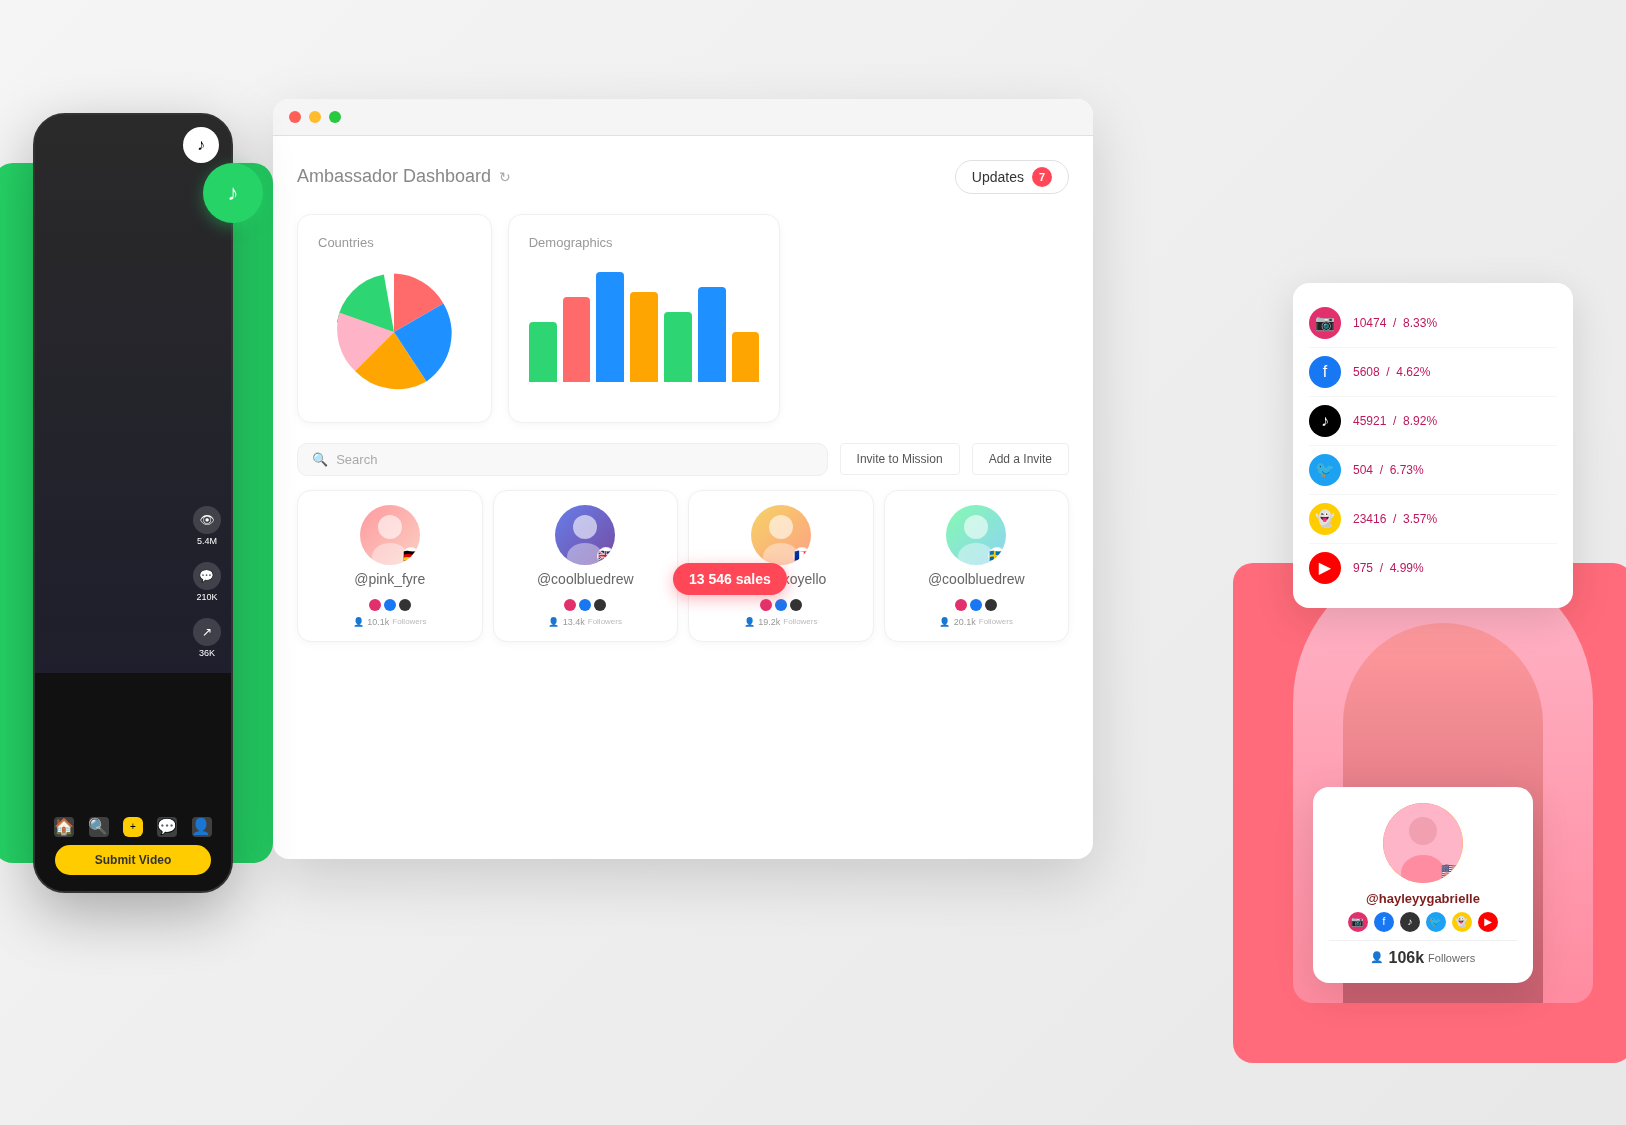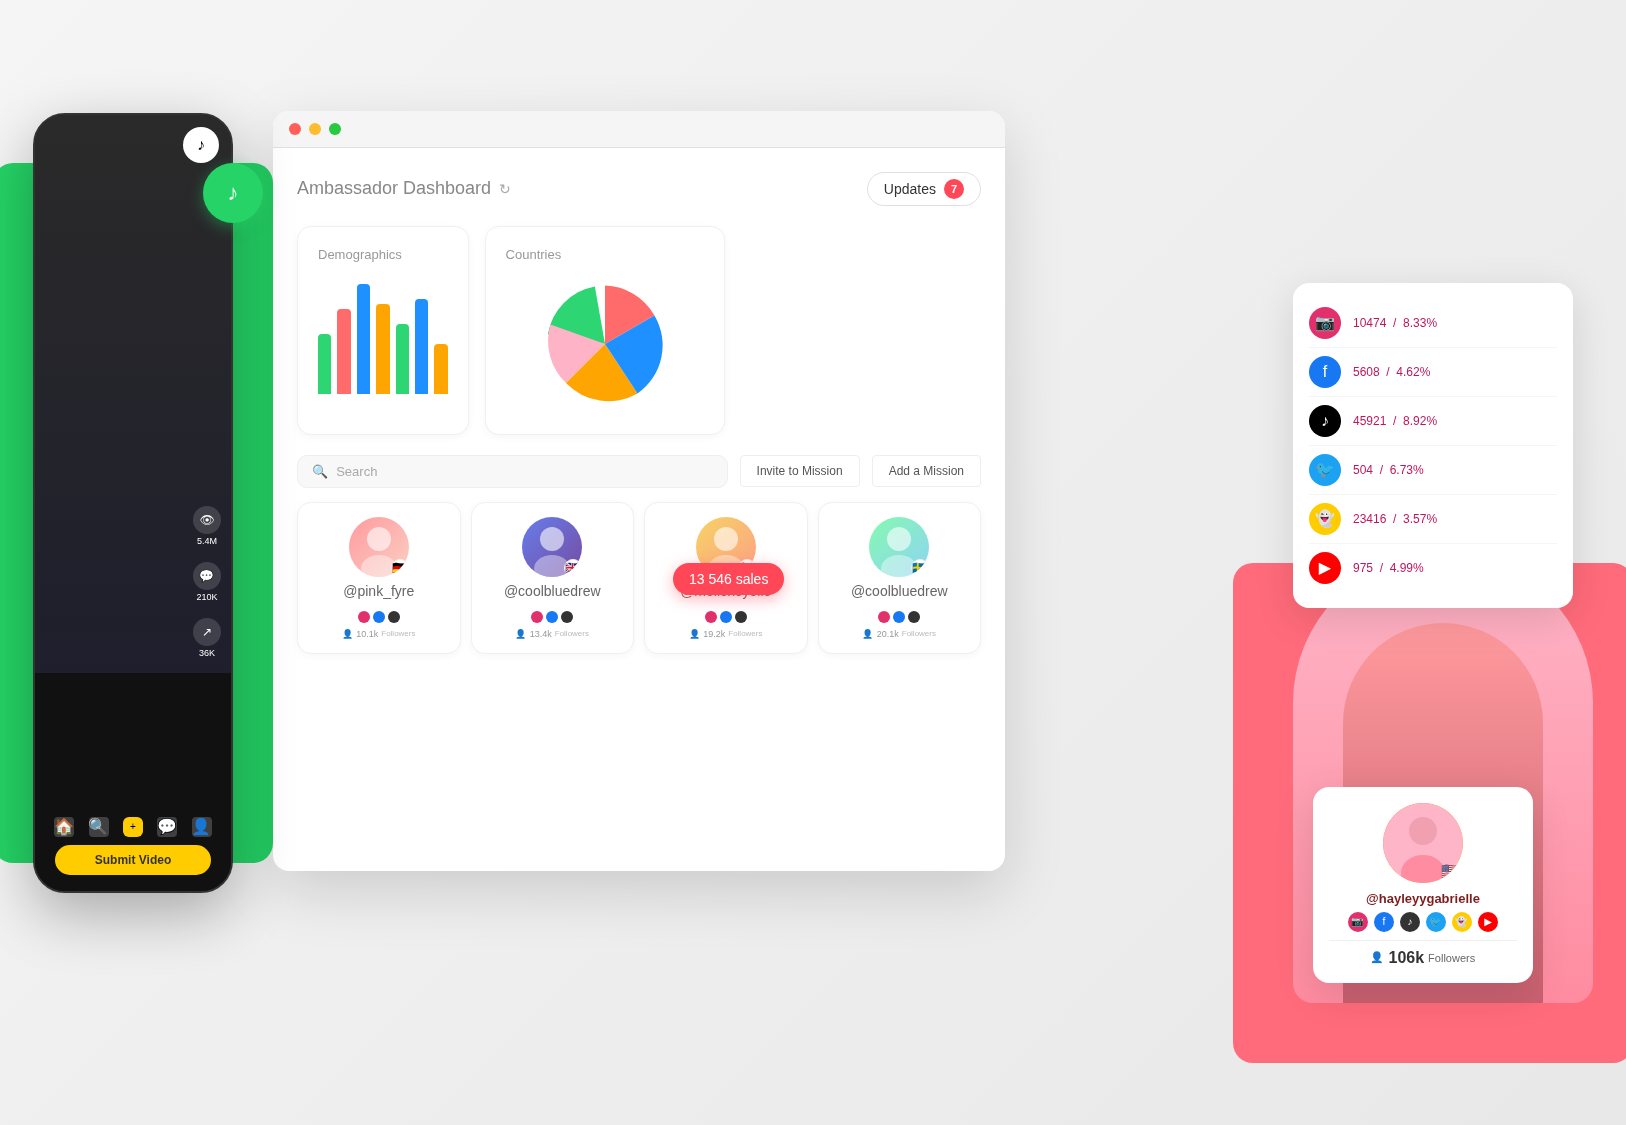--- a/index.html
+++ b/index.html
@@ -17,23 +17,23 @@
 
     .scene {
       position: relative;
       width: 1400px;
       height: 1000px;
     }
 
     
     .dashboard-window {
       position: absolute;
-      top: 48px;
+      top: 36px;
       left: 160px;
-      width: 732px;
+      width: 820px;
       height: 760px;
       background: white;
       border-radius: 16px;
       box-shadow: 0 20px 60px rgba(0,0,0,0.15);
       overflow: hidden;
     }
 
     .window-titlebar {
       background: #f5f5f5;
       padding: 12px 16px;
@@ -431,21 +431,21 @@
     
     .sales-badge {
       position: absolute;
       top: 500px;
       left: 560px;
       background: #ff4757;
       color: white;
       border-radius: 20px;
       padding: 8px 16px;
       font-size: 14px;
-      font-weight: 400;
+      font-weight: 700;
       z-index: 20;
       box-shadow: 0 4px 15px rgba(255,71,87,0.4);
     }
 
     
     .social-panel {
       position: absolute;
       top: 220px;
       right: -60px;
       width: 280px;
@@ -671,64 +671,64 @@
         </div>
         <button class="updates-btn">
           <span>Updates</span>
           <span class="updates-badge">7</span>
         </button>
       </div>
 
       <div class="stats-row">
 
 
+        <div class="stat-card countries-card">
+          <div class="stat-label">Countries</div>
+          <div class="pie-container">
+            <svg class="pie-svg" viewBox="0 0 100 100">
+
+              <path d="M50,50 L50,5 A45,45 0 0,1 88,28 Z" fill="#ff6b6b"></path>
+
+              <path d="M50,50 L50,5 A45,45 0 0,0 8,35 Z" fill="#2ed573" transform="rotate(-10, 50, 50)"></path>
+
+              <path d="M50,50 L8,35 A45,45 0 0,0 20,80 Z" fill="#ffb3c6"></path>
+
+              <path d="M50,50 L20,80 A45,45 0 0,0 75,88 Z" fill="#ffa502"></path>
+
+              <path d="M50,50 L75,88 A45,45 0 0,0 88,28 Z" fill="#1e90ff"></path>
+
+              <path d="M50,50 L88,28 A45,45 0 0,1 88,28 Z" fill="#999"></path>
+
+              <circle cx="50" cy="50" r="0" fill="white"></circle>
+            </svg>
+          </div>
+        </div>
+
         <div class="stat-card">
           <div class="stat-label">Demographics</div>
           <div class="bar-chart" id="bar-chart-container">
               <div class="bar" style="height: 60px; background: rgb(46, 213, 115);"></div>
               <div class="bar" style="height: 85px; background: rgb(255, 107, 107);"></div>
               <div class="bar" style="height: 110px; background: rgb(30, 144, 255);"></div>
               <div class="bar" style="height: 90px; background: rgb(255, 165, 2);"></div>
               <div class="bar" style="height: 70px; background: rgb(46, 213, 115);"></div>
               <div class="bar" style="height: 95px; background: rgb(30, 144, 255);"></div>
               <div class="bar" style="height: 50px; background: rgb(255, 165, 2);"></div>
             </div>
         </div>
-
-        <div class="stat-card countries-card">
-          <div class="stat-label">Countries</div>
-          <div class="pie-container">
-            <svg class="pie-svg" viewBox="0 0 100 100">
-
-              <path d="M50,50 L50,5 A45,45 0 0,1 88,28 Z" fill="#ff6b6b"></path>
-
-              <path d="M50,50 L50,5 A45,45 0 0,0 8,35 Z" fill="#2ed573" transform="rotate(-10, 50, 50)"></path>
-
-              <path d="M50,50 L8,35 A45,45 0 0,0 20,80 Z" fill="#ffb3c6"></path>
-
-              <path d="M50,50 L20,80 A45,45 0 0,0 75,88 Z" fill="#ffa502"></path>
-
-              <path d="M50,50 L75,88 A45,45 0 0,0 88,28 Z" fill="#1e90ff"></path>
-
-              <path d="M50,50 L88,28 A45,45 0 0,1 88,28 Z" fill="#999"></path>
-
-              <circle cx="50" cy="50" r="0" fill="white"></circle>
-            </svg>
-          </div>
-        </div>
       </div>
 
       <div class="list-section">
         <div class="list-header">
           <div class="search-box">
             <span>🔍</span>
             <span>Search</span>
           </div>
           <button class="action-btn">Invite to Mission</button>
-          <button class="action-btn">Add a Mission</button>
+          <button class="action-btn">Add a Invite</button>
         </div>
 
         <div class="ambassador-cards" id="ambassador-cards-container">
             <div class="amb-card">
       <div class="amb-avatar" style="background:linear-gradient(135deg, #ff9a9e, #fad0c4)">
         <svg width="60" height="60" viewBox="0 0 60 60">
           <circle cx="30" cy="22" r="12" fill="rgba(255,255,255,0.6)"></circle>
           <ellipse cx="30" cy="52" rx="18" ry="14" fill="rgba(255,255,255,0.4)"></ellipse>
         </svg>
         <div class="flag-badge">🇩🇪</div>

